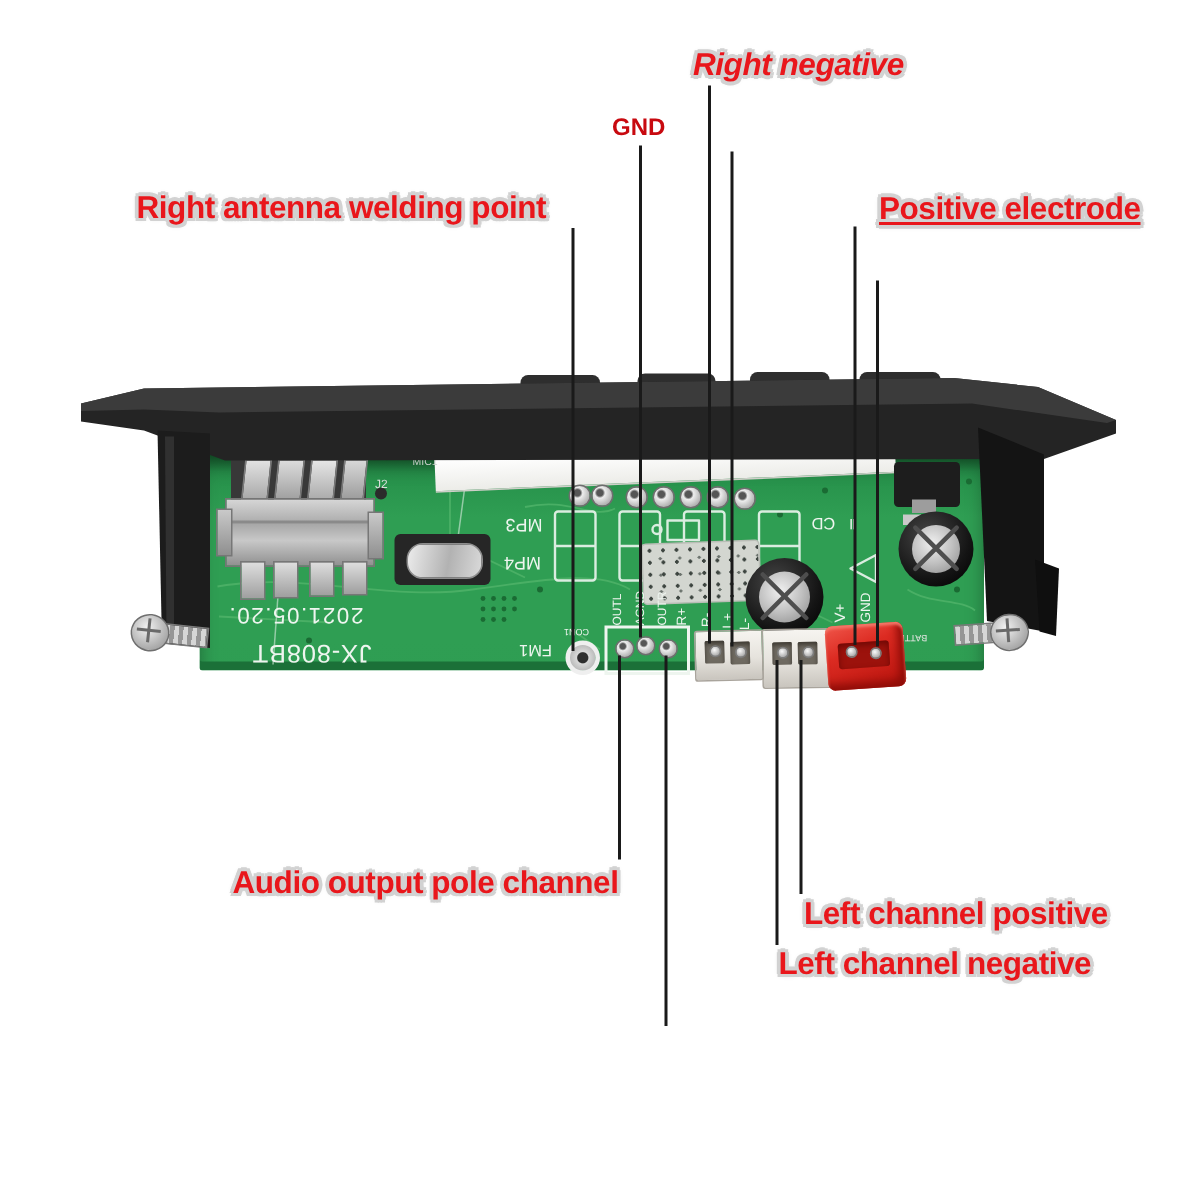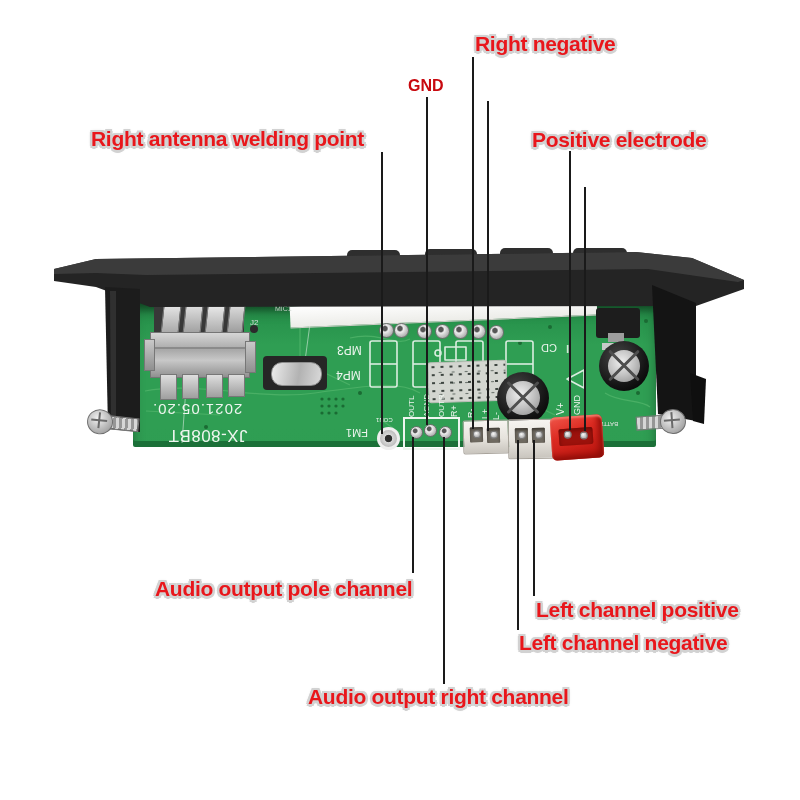--- a/index.html
+++ b/index.html
@@ -52,28 +52,27 @@
   .screw .slotline{position:absolute;background:#6a6a6a;}
 
   .digit-svg,.trace-svg,.frame-svg{position:absolute;left:0;top:0;pointer-events:none;}
   .trace-svg{z-index:21;} .digit-svg{z-index:22;} .frame-svg{z-index:30;}
 </style>
 </head>
 <body>
 
 <div id="stage">
 
-  <div class="lbl" style="left:475px;top:32px;">Right negative</div>
+  <div class="lbl" style="left:462px;top:32px;font-style:italic;">Right negative</div>
   <div class="lbl-small" style="left:408px;top:77px;">GND</div>
   <div class="lbl" style="left:91px;top:127px;">Right antenna welding point</div>
-  <div class="lbl" style="left:532px;top:128px;">Positive electrode</div>
+  <div class="lbl" style="left:586px;top:128px;text-decoration:underline;">Positive electrode</div>
   <div class="lbl" style="left:155px;top:577px;">Audio output pole channel</div>
   <div class="lbl" style="left:519px;top:631px;">Left channel negative</div>
   <div class="lbl" style="left:536px;top:598px;">Left channel positive</div>
-  <div class="lbl" style="left:308px;top:685px;">Audio output right channel</div>
 
   <div class="line" style="left:381px;top:152px;height:282px;"></div>
   <div class="line" style="left:426px;top:97px;height:328px;"></div>
   <div class="line" style="left:472px;top:57px;height:372px;"></div>
   <div class="line" style="left:487px;top:101px;height:330px;"></div>
   <div class="line" style="left:569px;top:151px;height:279px;"></div>
   <div class="line" style="left:584px;top:187px;height:244px;"></div>
   <div class="line" style="left:412px;top:437px;height:136px;"></div>
   <div class="line" style="left:443px;top:437px;height:247px;"></div>
   <div class="line" style="left:517px;top:440px;height:190px;"></div>

